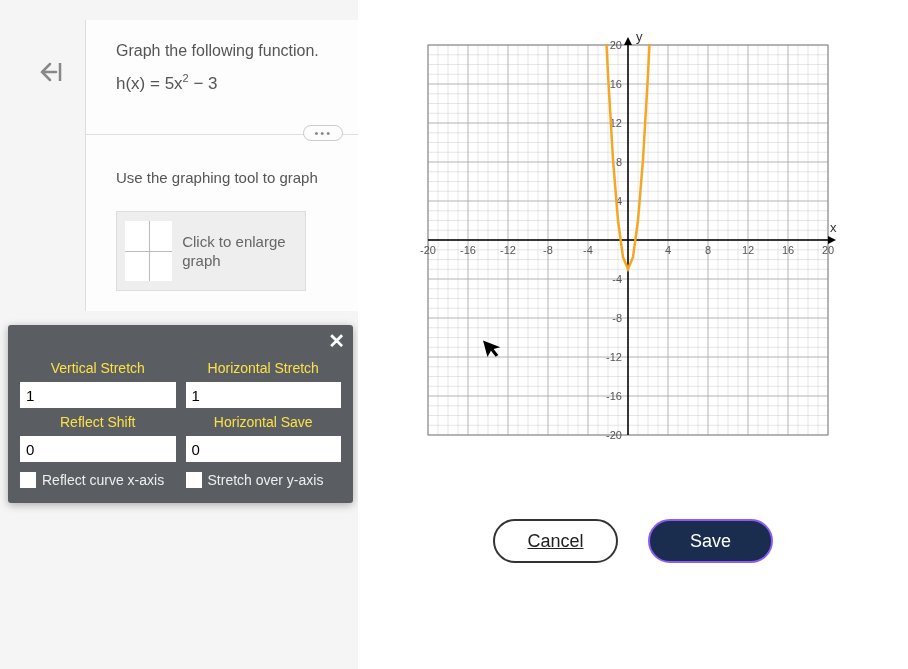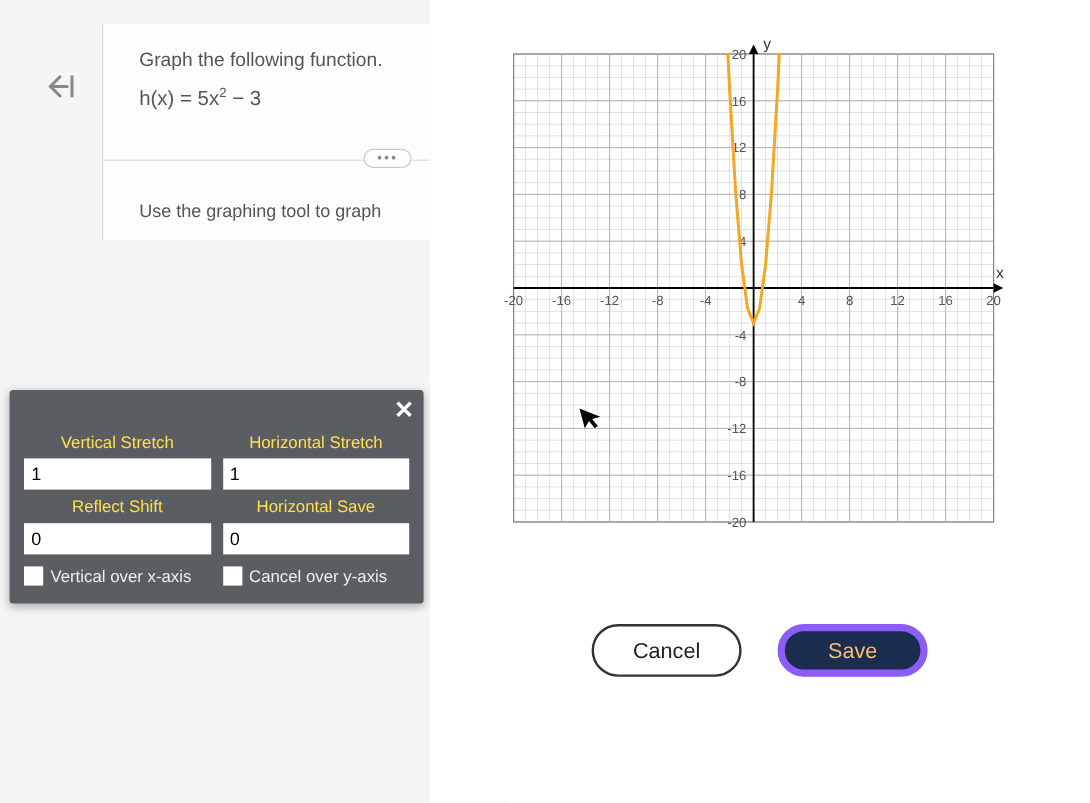--- a/index.html
+++ b/index.html
@@ -179,25 +179,26 @@
     font-size: 18px;
     display: flex;
     align-items: center;
     justify-content: center;
     cursor: pointer;
   }
   .btn-cancel {
     background: #fff;
     border: 2px solid #333;
     color: #222;
+    text-decoration: underline;
   }
   .btn-save {
     background: #1b2d4f;
-    border: 6px solid #8b5cf6;
-    color: #fdba74;
+    border: 2px solid #8b5cf6;
+    color: #ffffff;
     text-align: center;
   }
   .cursor-arrow {
     position: absolute;
     left: 485px;
     top: 337px;
     font-size: 20px;
     color: #000;
     pointer-events: none;
     transform: rotate(-15deg);
@@ -215,41 +216,45 @@
   </div>
   <div class="left-inner">
     <div class="q-text">Graph the following function.</div>
     <div class="formula">
       <span>h(x) = 5x</span><sup>2</sup><span> − 3</span>
     </div>
     <div class="divider-row">
       <div class="dots-btn">•••</div>
     </div>
     <div class="instr">Use the graphing tool to graph</div>
+    <div class="enlarge-box">
+      <div class="thumb"></div>
+      <div class="enlarge-text">Click to enlarge graph</div>
+    </div>
   </div>
 </div>
 
 <div class="transform-panel">
   <div class="tp-close">✕</div>
   <div class="tp-grid">
     <div class="tp-label">Vertical Stretch</div>
     <div class="tp-label">Horizontal Stretch</div>
     <input class="tp-input" value="1" style="">
     <input class="tp-input" value="1" style="">
     <div class="tp-label">Reflect Shift</div>
     <div class="tp-label">Horizontal Save</div>
     <input class="tp-input" value="0" style="">
     <input class="tp-input" value="0" style="">
     <div class="tp-check">
       <span class="box"></span>
-      <span>Vertical over x-axis</span>
+      <span>Reflect curve x-axis</span>
     </div>
     <div class="tp-check">
       <span class="box"></span>
-      <span>Cancel over y-axis</span>
+      <span>Stretch over y-axis</span>
     </div>
   </div>
 </div>
 
 <div class="right-panel">
   <div class="graph-wrap">
     <svg id="chart" width="440" height="430">
         <line x1="30" y1="20" x2="30" y2="410" stroke="#ccc" stroke-width="0.5"></line>
         <line x1="40" y1="20" x2="40" y2="410" stroke="#ccc" stroke-width="0.5"></line>
         <line x1="50" y1="20" x2="50" y2="410" stroke="#ccc" stroke-width="0.5"></line>

